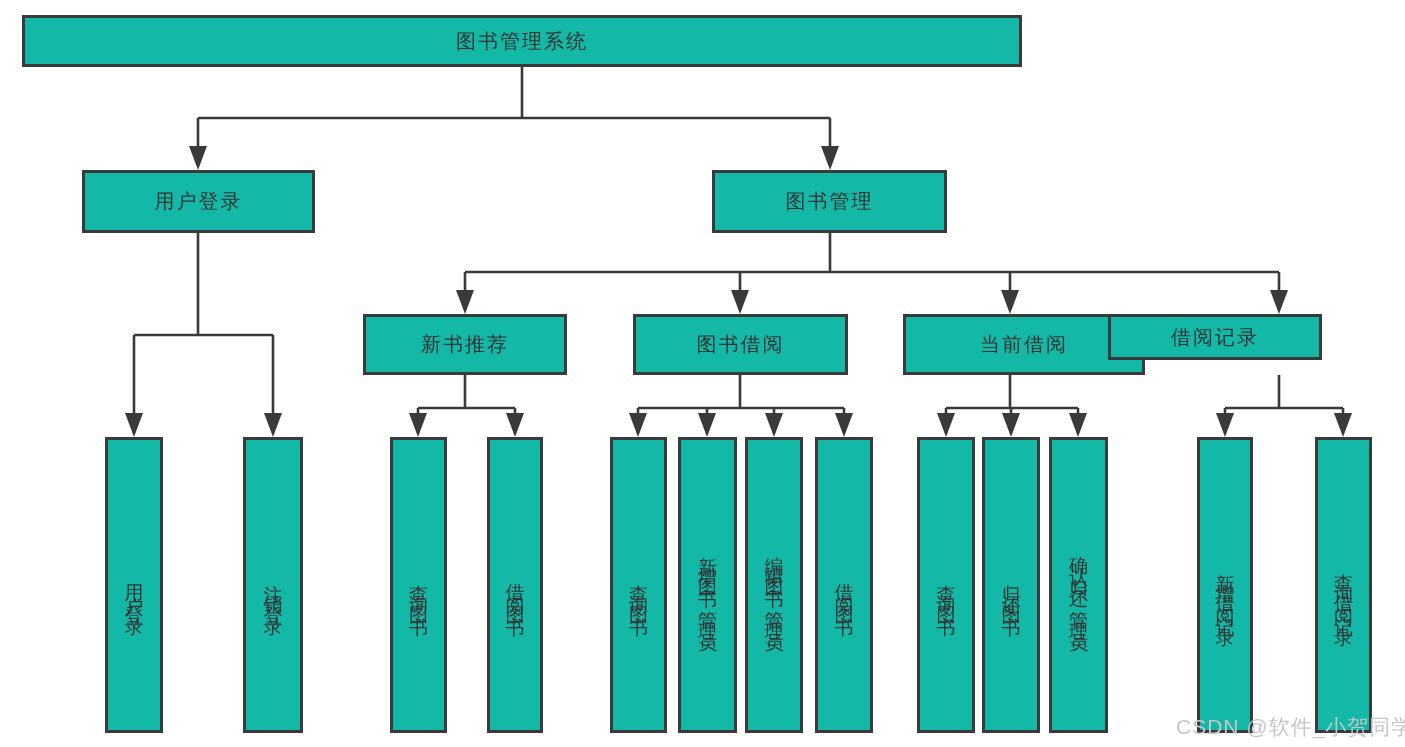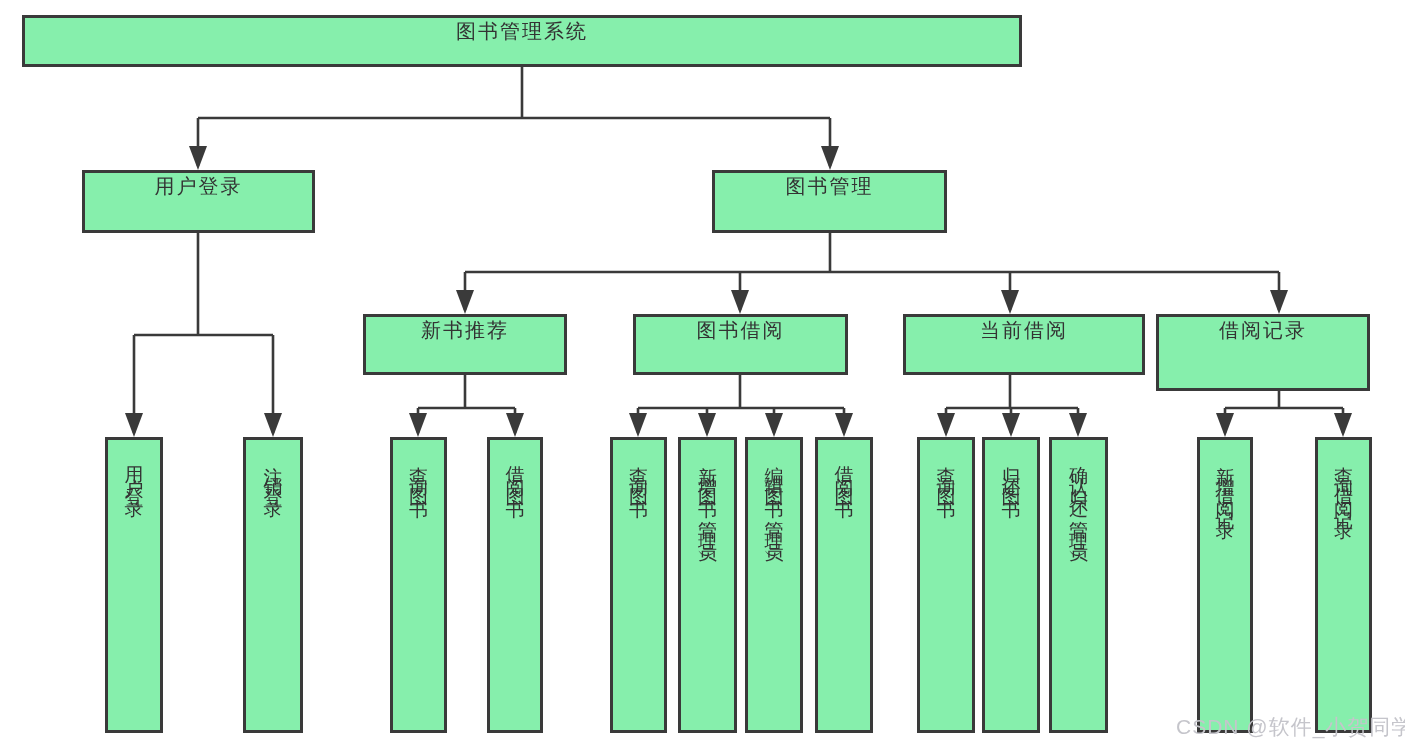--- a/index.html
+++ b/index.html
@@ -28,22 +28,23 @@
     fill: none;
   }
   .arrowhead {
     fill: var(--line, #3a3a3a);
     stroke: none;
   }
   .node {
     position: absolute;
     box-sizing: border-box;
     border: 3px solid var(--line, #363636);
-    background: #86efac;
+    background: #14b8a6;
     display: flex;
+    align-items: center;
     justify-content: center;
     color: var(--text, #333333);
   }
   .h-node { font-size: 20px; letter-spacing: 2px; }
   .v-node .vtext {
     writing-mode: vertical-rl;
     text-orientation: mixed;
     font-size: 19px;
     letter-spacing: 11px;
     line-height: 1.15;
@@ -122,21 +123,21 @@
 
   <div class="node h-node" style="left:363px; top:314px; width:204px; height:61px;">
     <span>新书推荐</span>
   </div>
   <div class="node h-node" style="left:633px; top:314px; width:215px; height:61px;">
     <span>图书借阅</span>
   </div>
   <div class="node h-node" style="left:903px; top:314px; width:242px; height:61px;">
     <span>当前借阅</span>
   </div>
-  <div class="node h-node" style="left:1156px; top:314px; width:214px; height:77px;">
+  <div class="node h-node" style="left:1108px; top:314px; width:214px; height:46px;">
     <span>借阅记录</span>
   </div>
 
   <div class="node v-node" style="left:105px; top:437px; width:58px; height:296px;">
     <span class="vtext">用户登录</span>
   </div>
   <div class="node v-node" style="left:243px; top:437px; width:60px; height:296px;">
     <span class="vtext">注销登录</span>
   </div>
 

